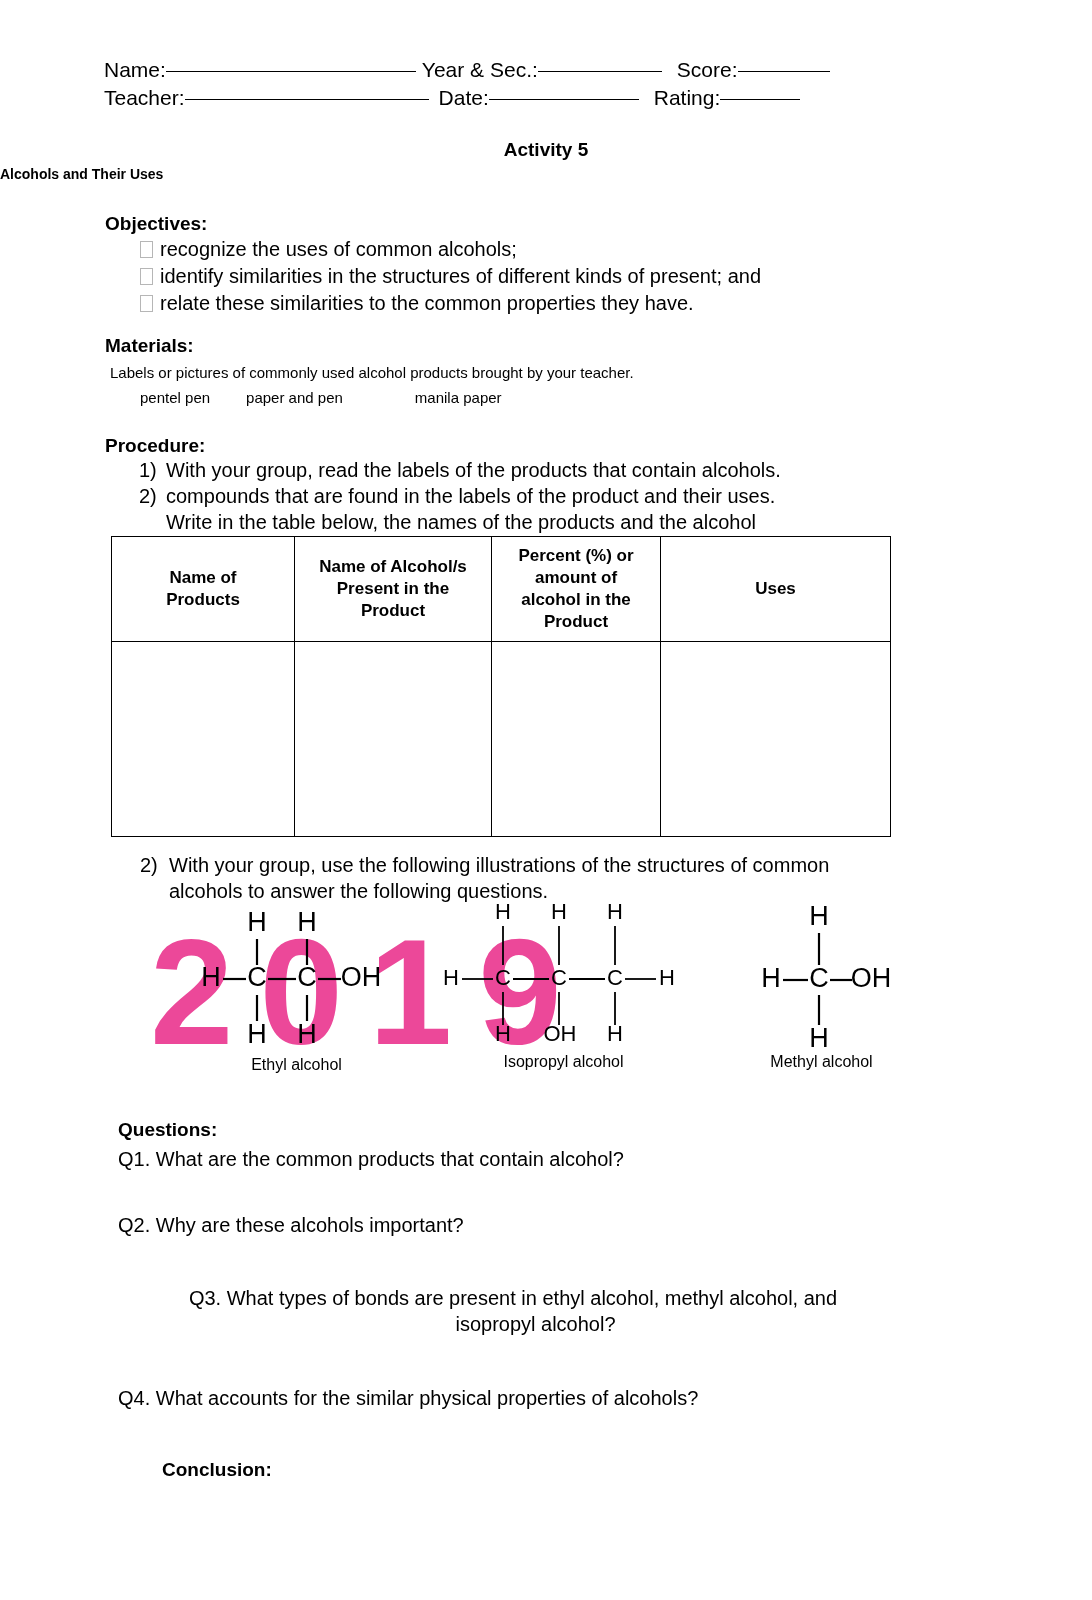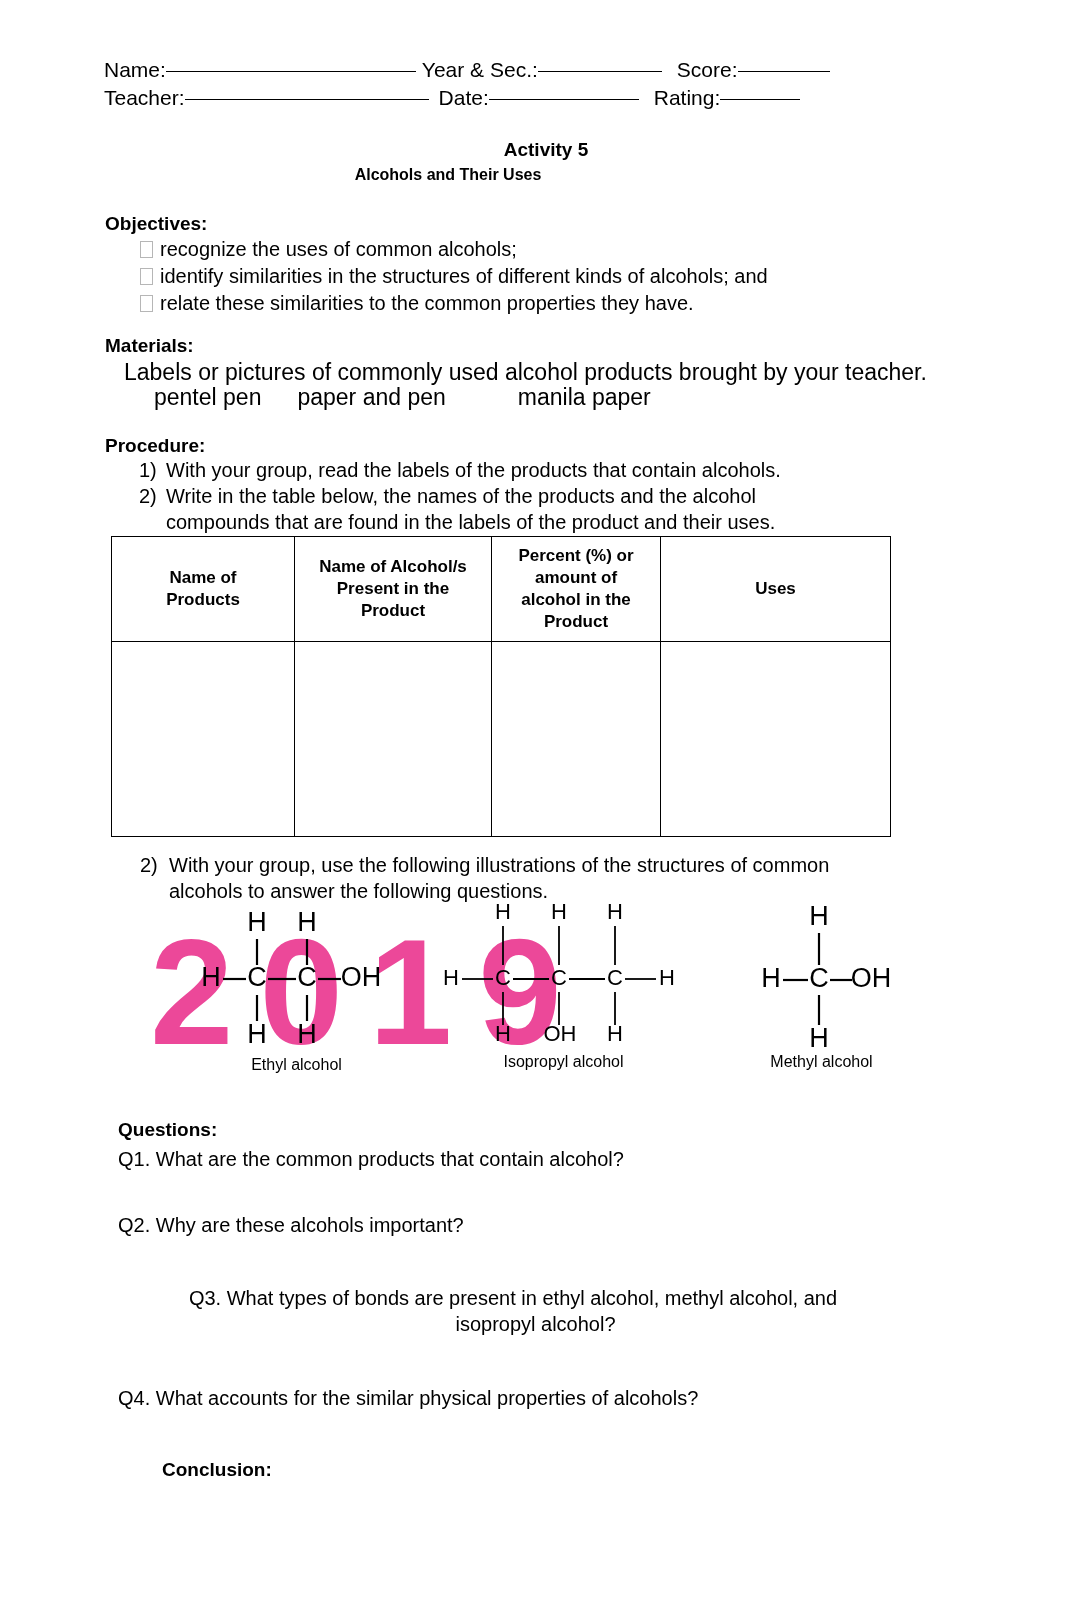--- a/index.html
+++ b/index.html
@@ -79,39 +79,38 @@
     text-align: center;
     font-size: 19px;
     font-weight: 700;
     line-height: 25px;
   }
   .doc-subtitle {
     position: absolute;
     top: 162px;
     left: 0;
     width: 896px;
-    text-align: center;
-    font-size: 16px;
+    text-align: left;
+    font-size: 14px;
     font-weight: 700;
     line-height: 25px;
   }
 
   
   .sec-head {
     position: absolute;
     font-size: 19px;
     font-weight: 700;
     line-height: 24px;
     left: 105px;
   }
   .body-text {
     position: absolute;
-    font-size: 23px;
+    font-size: 15px;
     line-height: 27px;
-    margin-left: 14px;
   }
 
   .objectives-list {
     position: absolute;
     left: 140px;
     top: 236px;
     font-size: 20px;
     line-height: 27px;
   }
   .obj-item { white-space: nowrap; }
@@ -249,21 +248,21 @@
 
     <div class="doc-title">Activity 5</div>
     <div class="doc-subtitle">Alcohols and Their Uses</div>
 
     <div class="sec-head" style="top:212px;">Objectives:</div>
     <div class="objectives-list">
       <div class="obj-item">
         <span class="tofu"></span><span>recognize the uses of common alcohols;</span>
       </div>
       <div class="obj-item">
-        <span class="tofu"></span><span>identify similarities in the structures of different kinds of alcohols; and</span>
+        <span class="tofu"></span><span>identify similarities in the structures of different kinds of present; and</span>
       </div>
       <div class="obj-item">
         <span class="tofu"></span><span>relate these similarities to the common properties they have.</span>
       </div>
     </div>
 
     <div class="sec-head" style="top:334px;">Materials:</div>
     <div class="body-text materials-line1">Labels or pictures of commonly used alcohol products brought by your teacher.</div>
     <div class="body-text materials-line2">
       <span>pentel pen</span><span class="mat-gap1"></span><span>paper and pen</span><span class="mat-gap2"></span><span>manila paper</span>
@@ -271,22 +270,22 @@
 
     <div class="sec-head" style="top:434px;">Procedure:</div>
     <div class="proc-list">
       <div class="proc-item">
         <span class="proc-num">1)</span>
         <span class="proc-txt">With your group, read the labels of the products that contain alcohols.</span>
       </div>
       <div class="proc-item">
         <span class="proc-num">2)</span>
         <span class="proc-txt">
+          <span style="display:block;">compounds that are found in the labels of the product and their uses.</span>
           <span style="display:block;">Write in the table below, the names of the products and the alcohol</span>
-          <span style="display:block;">compounds that are found in the labels of the product and their uses.</span>
         </span>
       </div>
     </div>
 
     <table class="act-table">
       <thead>
         <tr>
           <th class="col-1">
             <div>Name of</div>
             <div>Products</div>

